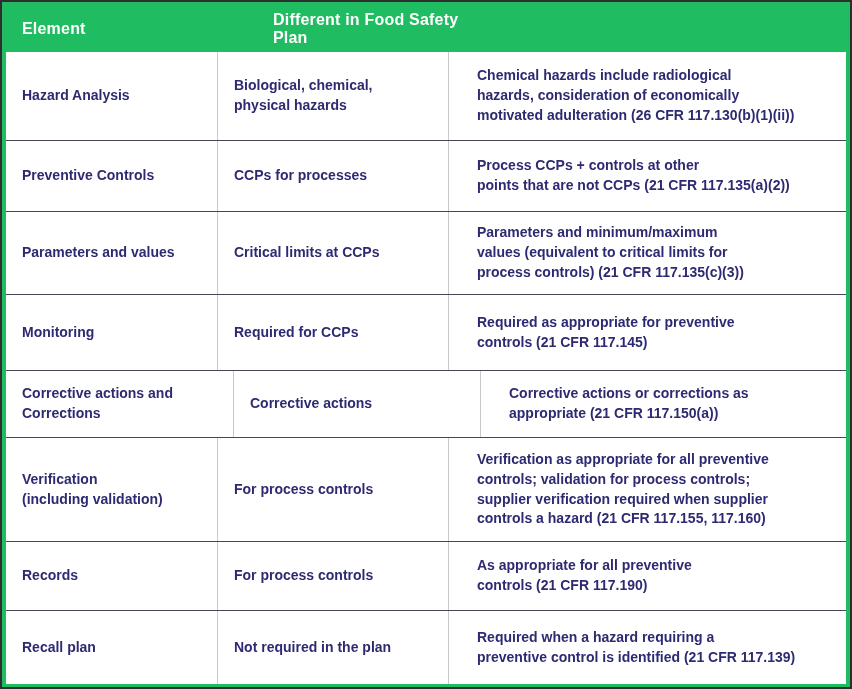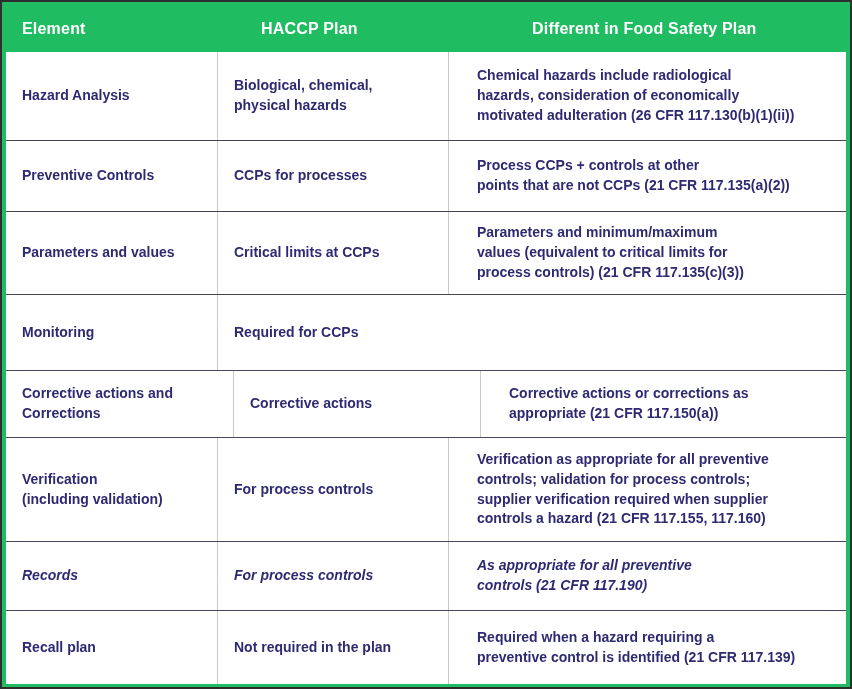--- a/index.html
+++ b/index.html
@@ -42,21 +42,21 @@
     letter-spacing: 0.2px;
   }
   .body-row { background: #ffffff; }
   .body-row + .body-row { border-top: 1px solid #454558; }
   .r1 { height: 88px; }
   .r2 { height: 71px; }
   .r3 { height: 83px; }
   .r4 { height: 76px; }
   .r5 { height: 67px; gap: 16px; }
   .r6 { height: 104px; }
-  .r7 { height: 69px; font-style: italic; }
+  .r7 { height: 69px; }
   .r8 { height: 74px; }
   .cell {
     display: flex;
     align-items: center;
     color: #2e2a72;
     font-size: 14px;
     font-weight: 700;
     line-height: 1.42;
     white-space: pre-line;
     padding-top: 6px;
@@ -68,21 +68,20 @@
   .body-row .col2, .body-row .col3 { border-left: 1px solid #c9c9c9; }
 </style>
 </head>
 <body>
 
 <div class="table-outer">
   <div class="table-frame">
 
     <div class="grid-row header-row">
       <div class="header-cell col1">Element</div>
-      <div class="header-cell col2">HACCP Plan</div>
       <div class="header-cell col3">Different in Food Safety Plan</div>
     </div>
 
     <div class="grid-row body-row r1">
       <div class="cell col1">Hazard Analysis</div>
       <div class="cell col2">Biological, chemical,
 physical hazards</div>
       <div class="cell col3">Chemical hazards include radiological
 hazards, consideration of economically
 motivated adulteration (26 CFR 117.130(b)(1)(ii))</div>
@@ -99,20 +98,22 @@
       <div class="cell col1">Parameters and values</div>
       <div class="cell col2">Critical limits at CCPs</div>
       <div class="cell col3">Parameters and minimum/maximum
 values (equivalent to critical limits for
 process controls) (21 CFR 117.135(c)(3))</div>
     </div>
 
     <div class="grid-row body-row r4">
       <div class="cell col1">Monitoring</div>
       <div class="cell col2">Required for CCPs</div>
+      <div class="cell col3">Required as appropriate for preventive
+controls (21 CFR 117.145)</div>
     </div>
 
     <div class="grid-row body-row r5">
       <div class="cell col1">Corrective actions and
 Corrections</div>
       <div class="cell col2">Corrective actions</div>
       <div class="cell col3">Corrective actions or corrections as
 appropriate (21 CFR 117.150(a))</div>
     </div>
 

